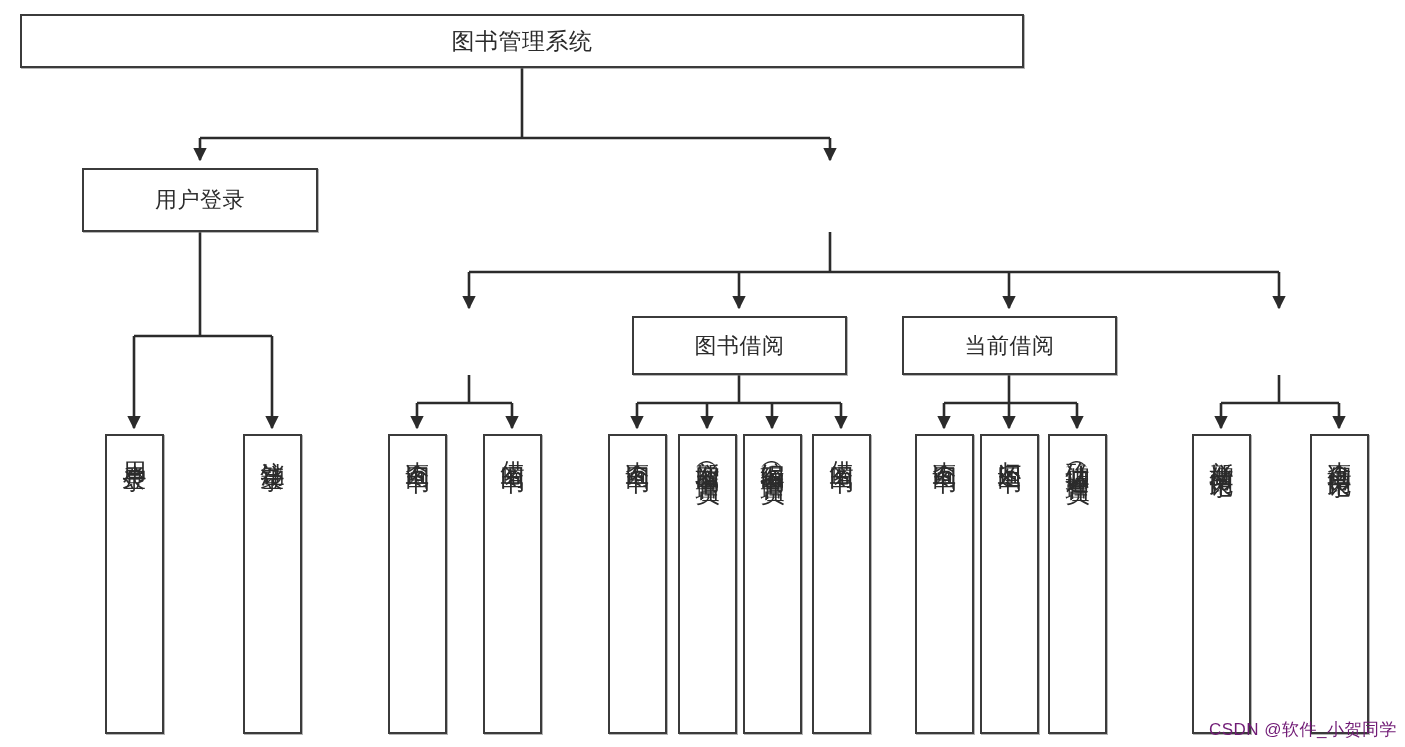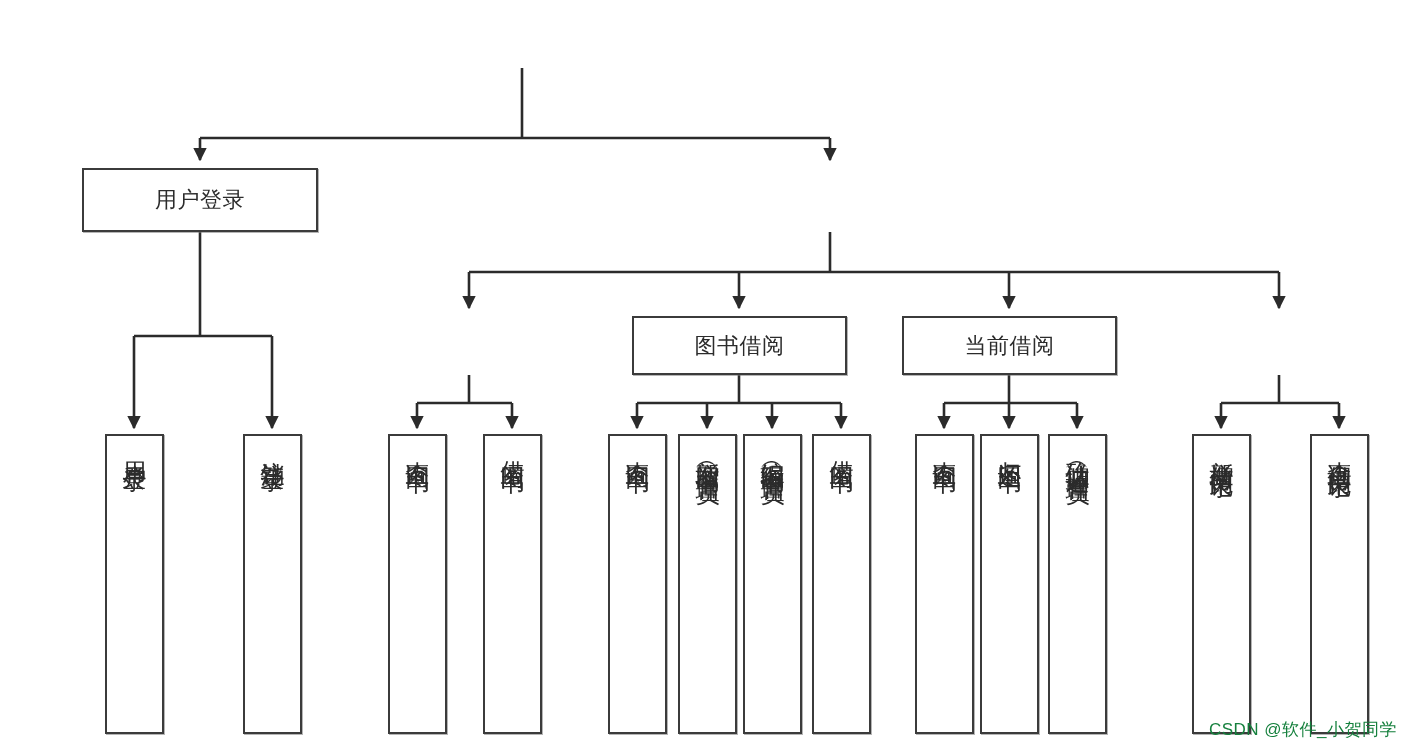--- a/index.html
+++ b/index.html
@@ -60,21 +60,21 @@
     font-size: 24px;
     line-height: 1.0;
     letter-spacing: 3px;
     white-space: nowrap;
   }
   #watermark {
     position: absolute;
     right: 8px;
     bottom: 6px;
     font-size: 17px;
-    color: #15803d;
+    color: #701a75;
     letter-spacing: 0.5px;
     white-space: nowrap;
     user-select: none;
   }
 </style>
 </head>
 <body>
 
 <div id="canvas">
 
@@ -121,20 +121,23 @@
       <path d="M 1009 403 L 1009 428" marker-end="url(#arrow)"></path>
       <path d="M 1077 403 L 1077 428" marker-end="url(#arrow)"></path>
 
       <path d="M 1279 375 L 1279 403"></path>
       <path d="M 1221 403 L 1339 403"></path>
       <path d="M 1221 403 L 1221 428" marker-end="url(#arrow)"></path>
       <path d="M 1339 403 L 1339 428" marker-end="url(#arrow)"></path>
     </g>
   </svg>
 
+  <div class="node h root" style="left:20px; top:14px; width:1004px; height:54px;">
+    <span class="label">图书管理系统</span>
+  </div>
 
   <div class="node h" style="left:82px; top:168px; width:236px; height:64px;">
     <span class="label">用户登录</span>
   </div>
 
   <div class="node h" style="left:632px; top:316px; width:215px; height:59px;">
     <span class="label">图书借阅</span>
   </div>
   <div class="node h" style="left:902px; top:316px; width:215px; height:59px;justify-content:center;">
     <span class="label">当前借阅</span>

